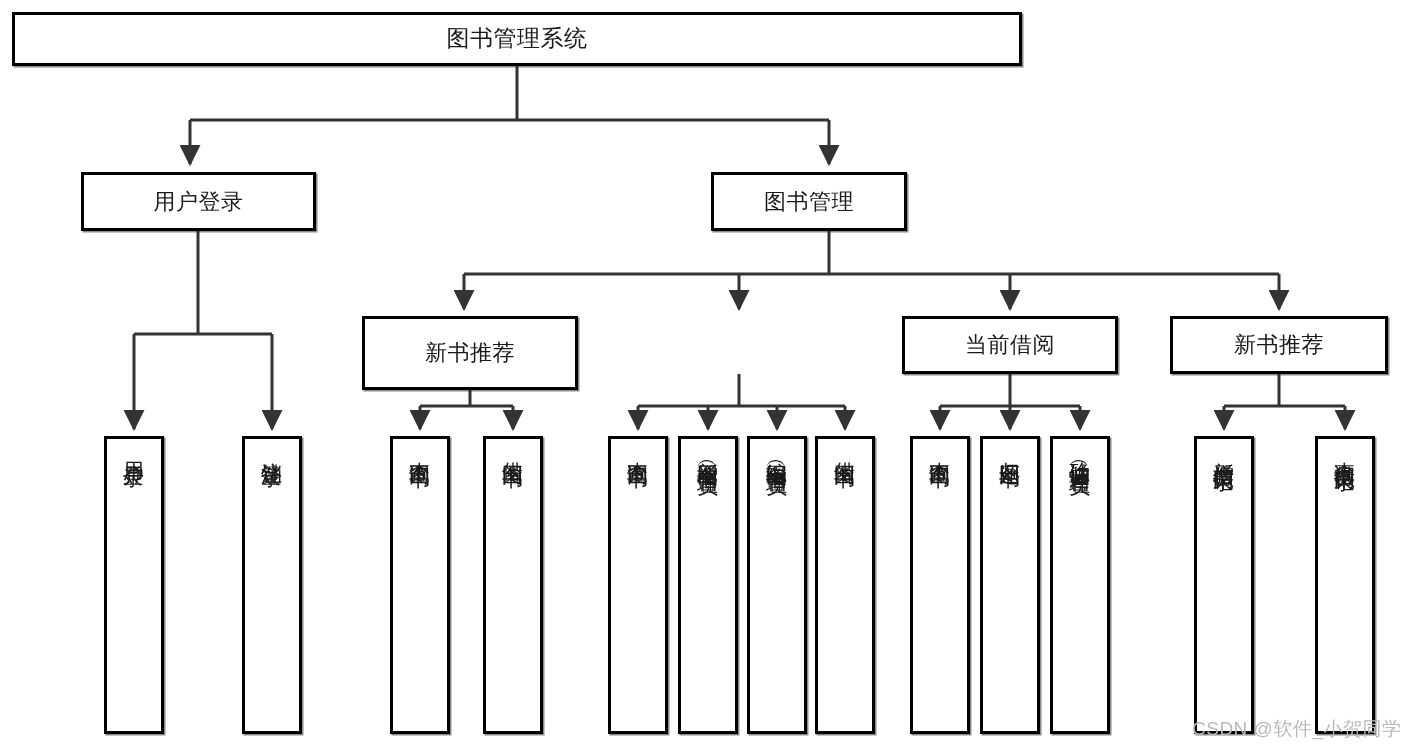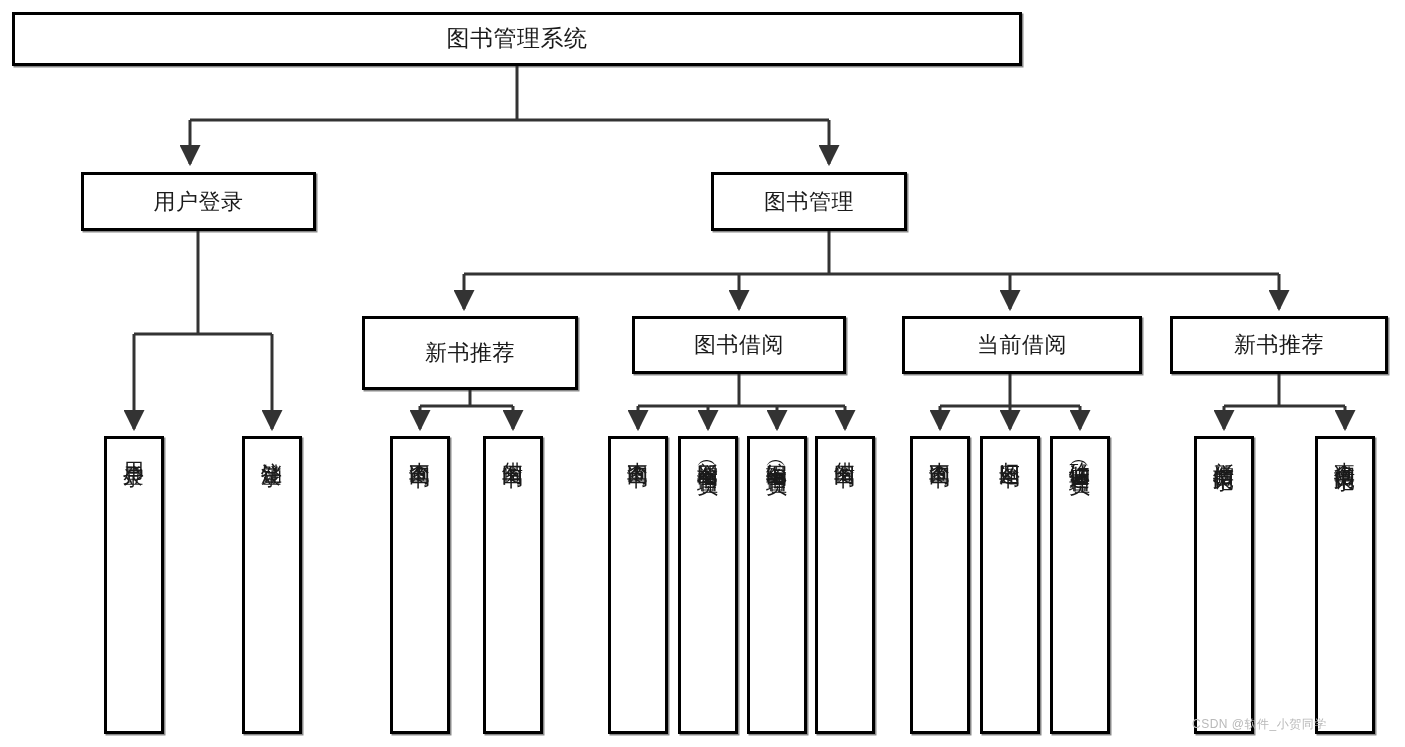--- a/index.html
+++ b/index.html
@@ -60,21 +60,21 @@
   .node.v .label {
     writing-mode: vertical-rl;
     text-orientation: upright;
     font-size: 21px;
     line-height: 1.0;
     letter-spacing: 2px;
     white-space: nowrap;
   }
   .watermark {
     position: absolute;
-    font-size: 12px;
+    font-size: 19px;
     color: #b9b9b9;
     white-space: nowrap;
     letter-spacing: 0.5px;
   }
 </style>
 </head>
 <body>
 
 <div id="canvas">
 
@@ -135,24 +135,21 @@
   <div class="node h" style="left:81px; top:172px; width:235px; height:59px;">
     <span class="label">用户登录</span>
   </div>
   <div class="node h" style="left:711px; top:172px; width:196px; height:59px;">
     <span class="label">图书管理</span>
   </div>
 
   <div class="node h" style="left:362px; top:316px; width:216px; height:74px;">
     <span class="label">新书推荐</span>
   </div>
-  <div class="node h" style="left:632px; top:316px; width:214px; height:58px;">
-    <span class="label">图书借阅</span>
-  </div>
-  <div class="node h" style="left:902px; top:316px; width:240px; height:58px;">
+  <div class="node h" style="left:902px; top:316px; width:216px; height:58px;">
     <span class="label">当前借阅</span>
   </div>
   <div class="node h" style="left:1170px; top:316px; width:218px; height:58px;">
     <span class="label">新书推荐</span>
   </div>
 
   <div class="node v" style="left:104px; top:436px; width:60px; height:298px;">
     <span class="label">用户登录</span>
   </div>
   <div class="node v" style="left:242px; top:436px; width:60px; height:298px;">

